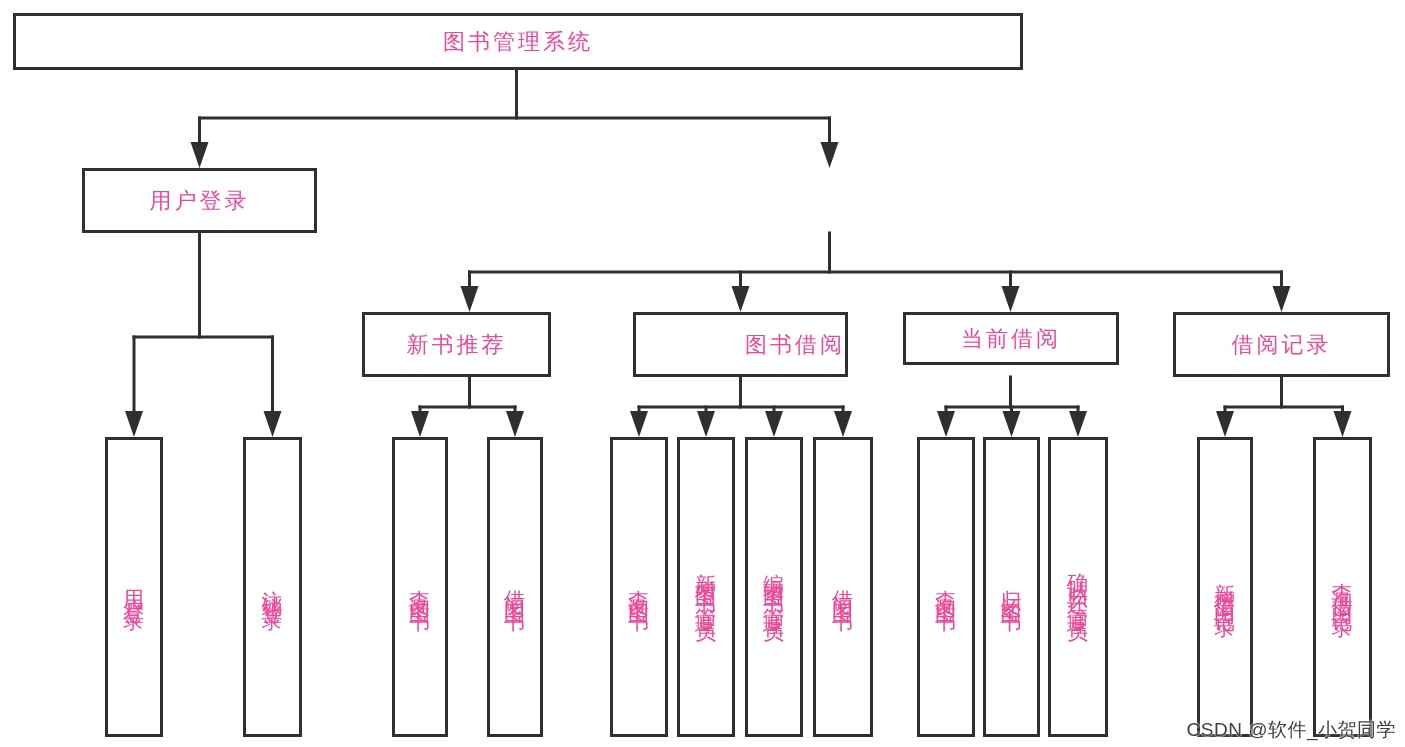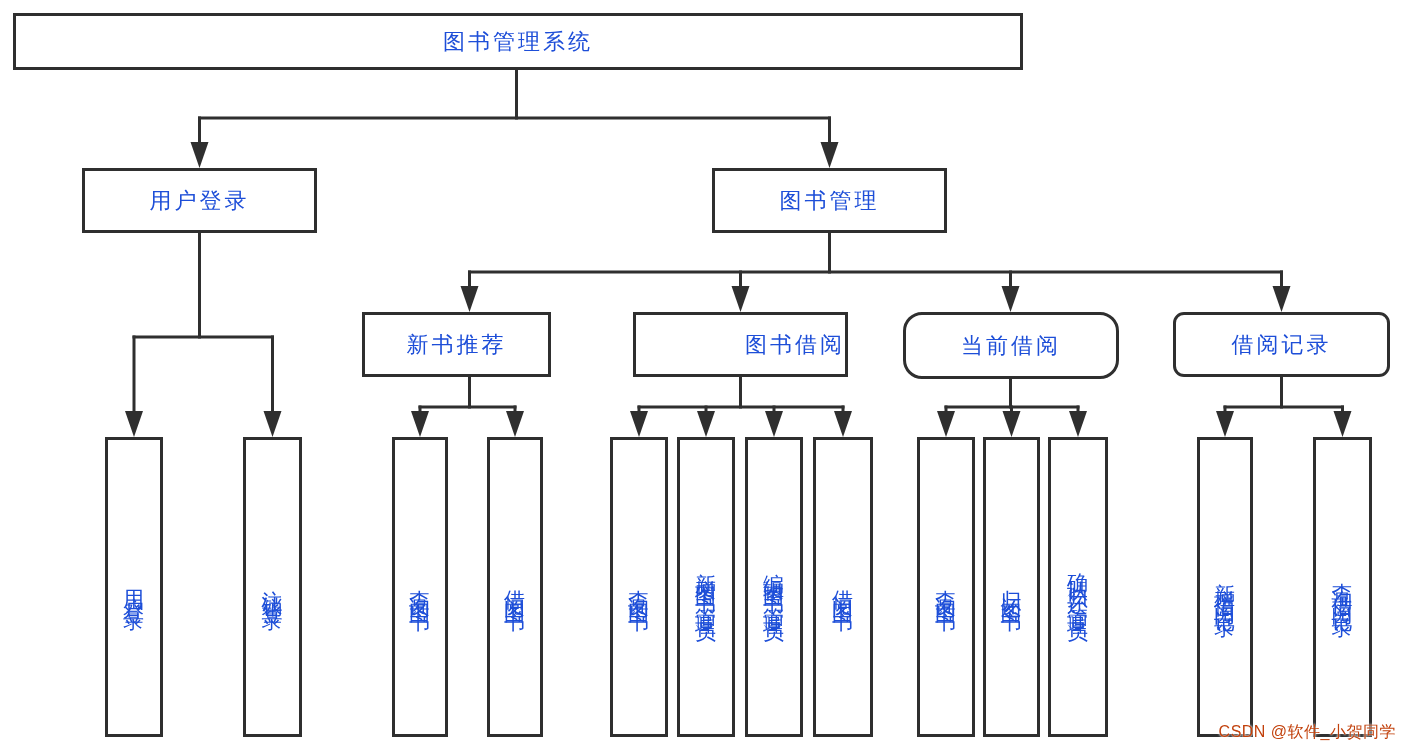--- a/index.html
+++ b/index.html
@@ -10,35 +10,35 @@
     overflow:hidden;
     font-family:"Liberation Sans","DejaVu Sans",sans-serif;
   }
   .connectors{position:absolute;left:0;top:0;width:1405px;height:747px;}
   .node{
     position:absolute;
     box-sizing:border-box;
     background:#ffffff;
     border:3px solid #2f2f2f;
     display:flex;align-items:center;justify-content:center;
-    color:#1d4ed8;
+    color:#ec4899;
   }
   .h-node{font-size:22px;letter-spacing:3px;white-space:nowrap;}
   .leaf span{
     writing-mode:vertical-rl;
     text-orientation:mixed;
     font-size:21px;
     letter-spacing:7px;
     line-height:1;
   }
   .watermark{
     position:absolute;
     right:9px;bottom:4px;
-    font-size:16px;
-    color:#c2410c;
+    font-size:19px;
+    color:#404040;
     letter-spacing:0.5px;
     text-shadow:0 0 3px #ffffff,0 0 2px #ffffff;
     white-space:nowrap;
     z-index:5;
   }
 </style>
 </head>
 <body>
 
 <div class="stage">
@@ -98,34 +98,31 @@
       <polygon points="1333.5,411 1351.5,411 1342.5,437" fill="#2f2f2f"></polygon>
     </svg>
 
   <div class="node h-node" style="left:13px;top:13px;width:1010px;height:57px;">
     <span>图书管理系统</span>
   </div>
 
   <div class="node h-node" style="left:82px;top:168px;width:235px;height:65px;">
     <span>用户登录</span>
   </div>
-  <div class="node h-node" style="left:712px;top:168px;width:235px;height:65px;">
-    <span>图书管理</span>
-  </div>
 
   <div class="node h-node" style="left:362px;top:312px;width:189px;height:65px;">
     <span>新书推荐</span>
   </div>
   <div class="node h-node" style="left:633px;top:312px;width:215px;height:65px;justify-content:flex-end;">
     <span>图书借阅</span>
   </div>
-  <div class="node h-node" style="left:903px;top:312px;width:216px;height:67px;border-radius:19px;">
+  <div class="node h-node" style="left:903px;top:312px;width:216px;height:53px;">
     <span>当前借阅</span>
   </div>
-  <div class="node h-node" style="left:1173px;top:312px;width:217px;height:65px;border-radius:11px;">
+  <div class="node h-node" style="left:1173px;top:312px;width:217px;height:65px;">
     <span>借阅记录</span>
   </div>
 
   <div class="node leaf" style="left:105px;top:437px;width:58px;height:300px;">
     <span>用户登录</span>
   </div>
   <div class="node leaf" style="left:243px;top:437px;width:59px;height:300px;">
     <span>注销登录</span>
   </div>
 

